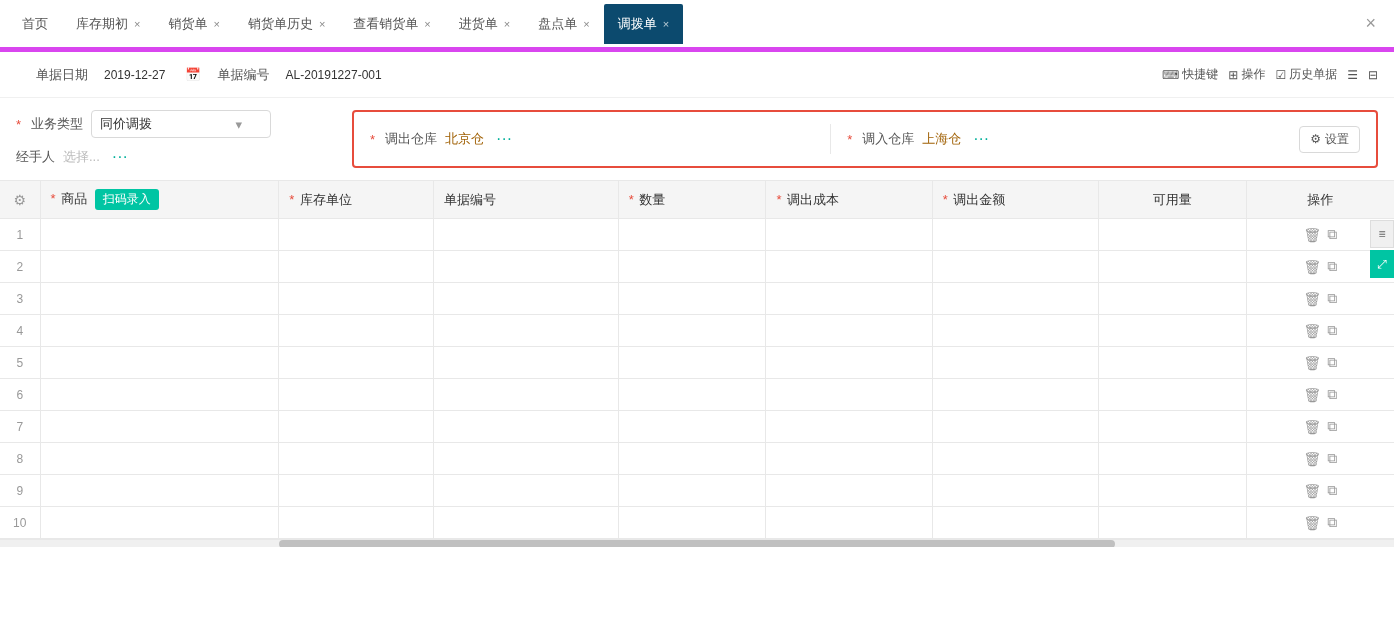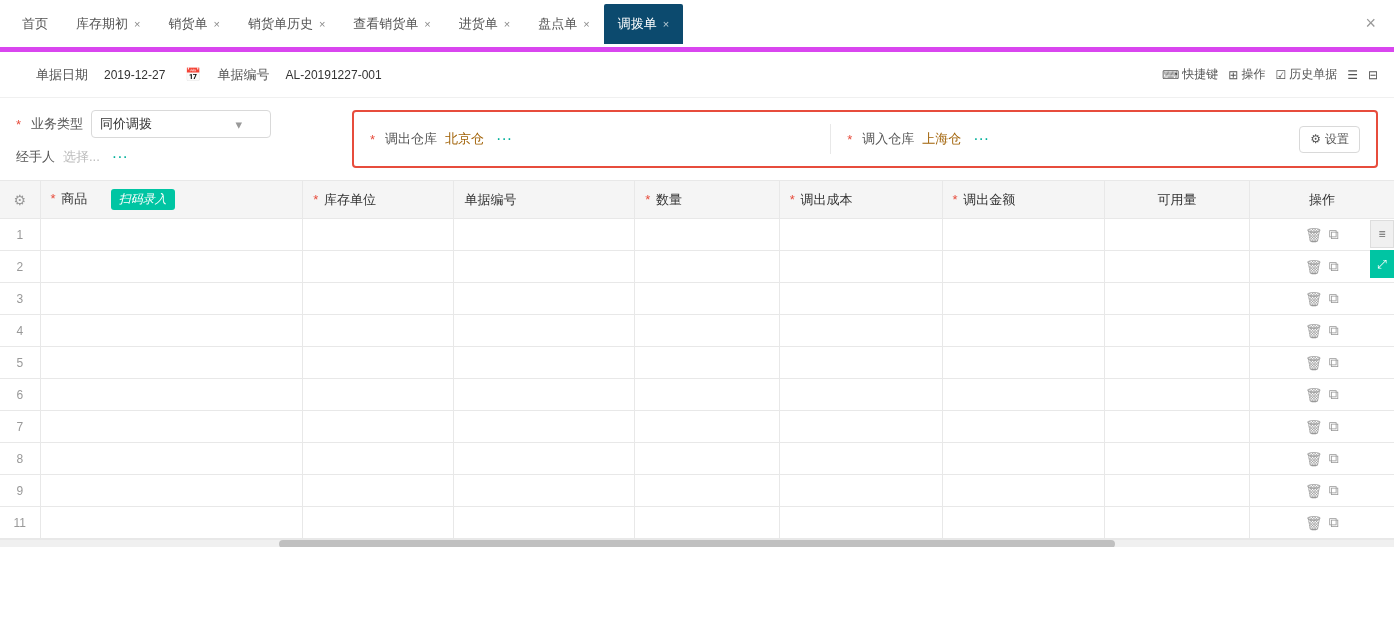--- a/index.html
+++ b/index.html
@@ -119,21 +119,21 @@
     .col-spec { min-width: 100px; }
     .col-qty { min-width: 80px; }
     .col-cost { min-width: 90px; }
     .col-amount { min-width: 90px; }
     .col-avail { min-width: 80px; text-align: center; }
     .col-op { min-width: 80px; text-align: center; }
 
     .scan-btn {
       background: #00c5a3; color: #fff; border: none;
       border-radius: 3px; padding: 2px 8px; font-size: 12px;
-      cursor: pointer; margin-left: 20px; font-style: italic;
+      cursor: pointer; margin-left: 4px;
     }
     .required-col { color: #e74c3c; margin-right: 2px; }
 
     .op-icons { display: flex; justify-content: center; align-items: center; gap: 6px; padding: 0 8px; }
     .op-icon { cursor: pointer; color: #999; font-size: 14px; }
 
     .settings-gear { color: #999; cursor: pointer; font-size: 14px; }
 
     
     .side-panel {
@@ -440,21 +440,21 @@
       <td></td>
       <td></td>
       <td>
         <div class="op-icons">
           <span class="op-icon">🗑</span>
           <span class="op-icon">⧉</span>
         </div>
       </td>
         </tr>
         <tr>
-      <td class="row-num">11</td>
+      <td class="row-num">10</td>
       <td></td>
       <td></td>
       <td></td>
       <td></td>
       <td></td>
       <td></td>
       <td></td>
       <td>
         <div class="op-icons">
           <span class="op-icon">🗑</span>

